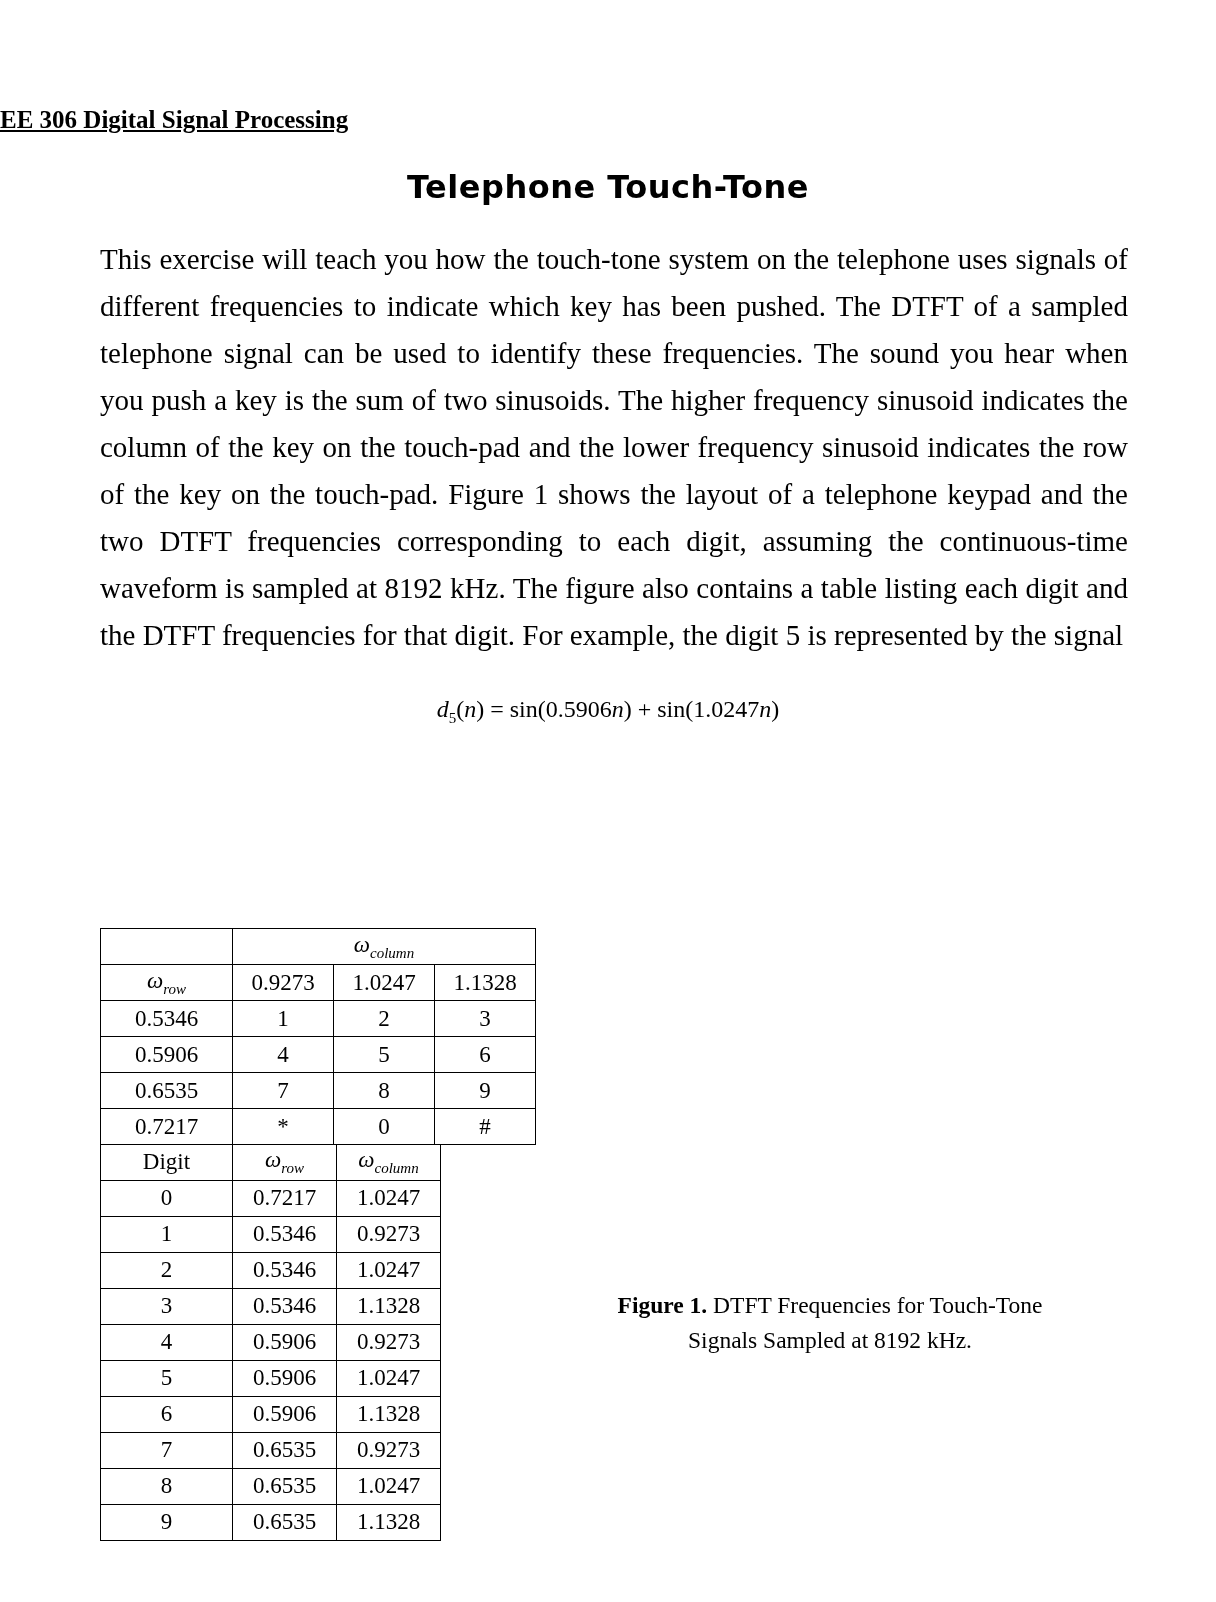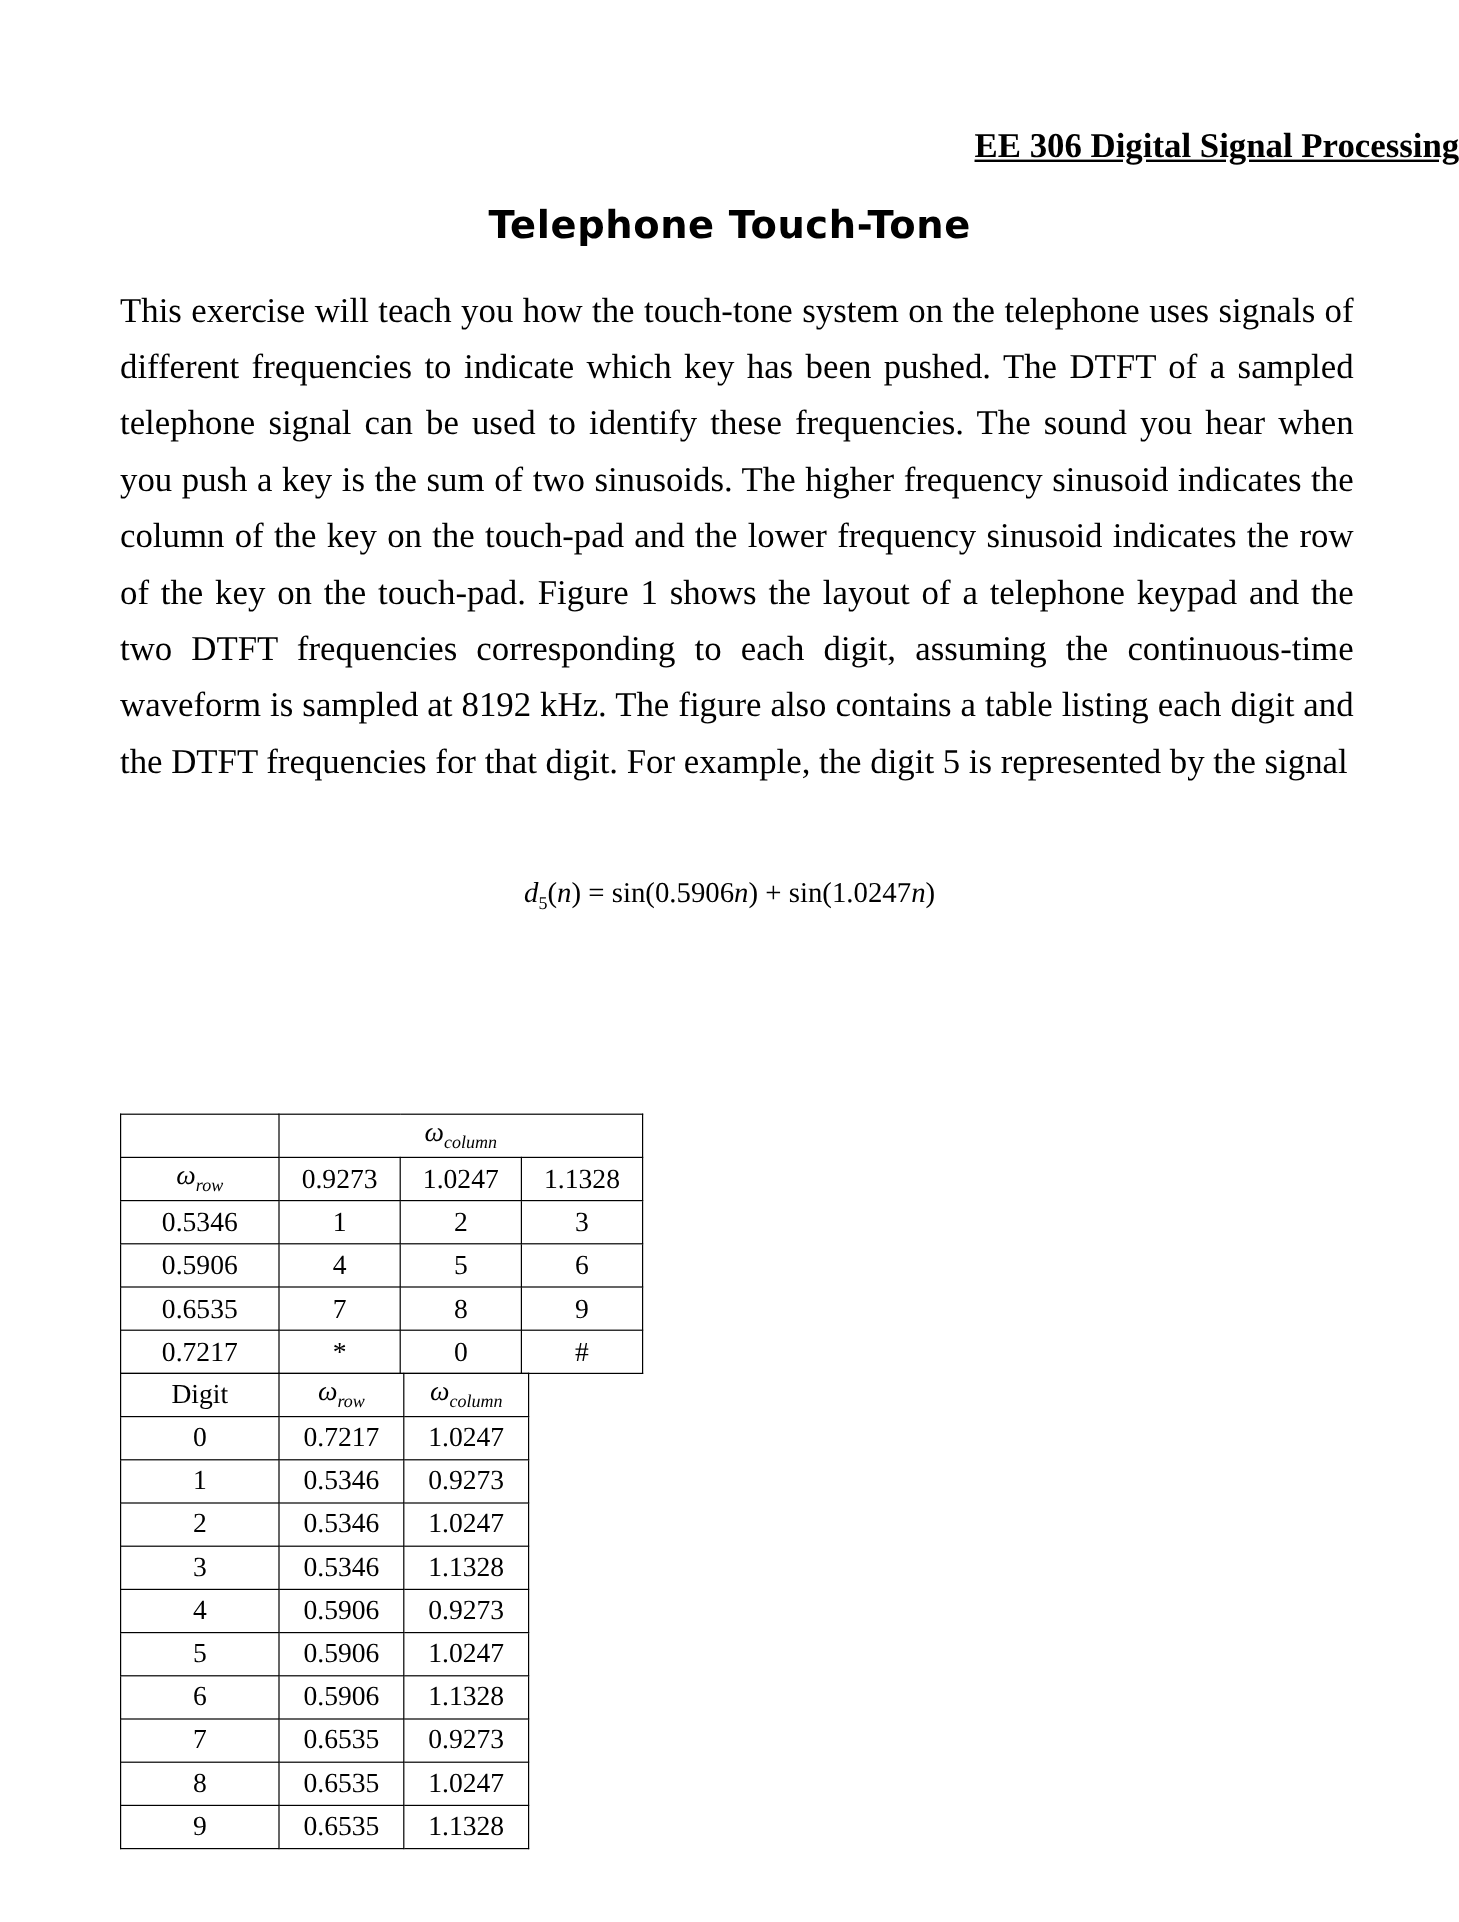--- a/index.html
+++ b/index.html
@@ -11,25 +11,24 @@
     background: #ffffff;
     color: #000000;
     font-family: "Liberation Serif", serif;
     overflow: hidden;
   }
   .title {
     position: absolute;
     top: 106px;
     left: 0;
     width: 100%;
-    text-align: right;
-    font-size: 29px;
+    text-align: left;
+    font-size: 25px;
     font-weight: bold;
     text-decoration: underline;
-    padding-left: 40px;
   }
   .subtitle {
     position: absolute;
     top: 168px;
     left: 0;
     width: 100%;
     text-align: center;
     font-family: "DejaVu Sans", sans-serif;
     font-size: 32px;
     font-weight: bold;
@@ -44,21 +43,20 @@
     line-height: 47px;
     text-align: justify;
   }
   .equation {
     position: absolute;
     top: 696px;
     left: 0;
     width: 100%;
     text-align: center;
     font-size: 24px;
-    margin-top: 36px;
   }
   .equation .it { font-style: italic; }
   .equation sub { font-size: 15px; }
   .tables {
     position: absolute;
     top: 928px;
     left: 100px;
   }
   table.tbl {
     border-collapse: collapse;
@@ -199,14 +197,15 @@
         <tr>
           <td class="c1">9</td>
           <td class="c">0.6535</td>
           <td class="c">1.1328</td>
         </tr>
       </tbody>
     </table>
 
   </div>
 
+  <div class="caption"><span class="bold">Figure 1.</span><span> DTFT Frequencies for Touch-Tone Signals Sampled at 8192 kHz.</span></div>
 
 </div>
 
 </body></html>

